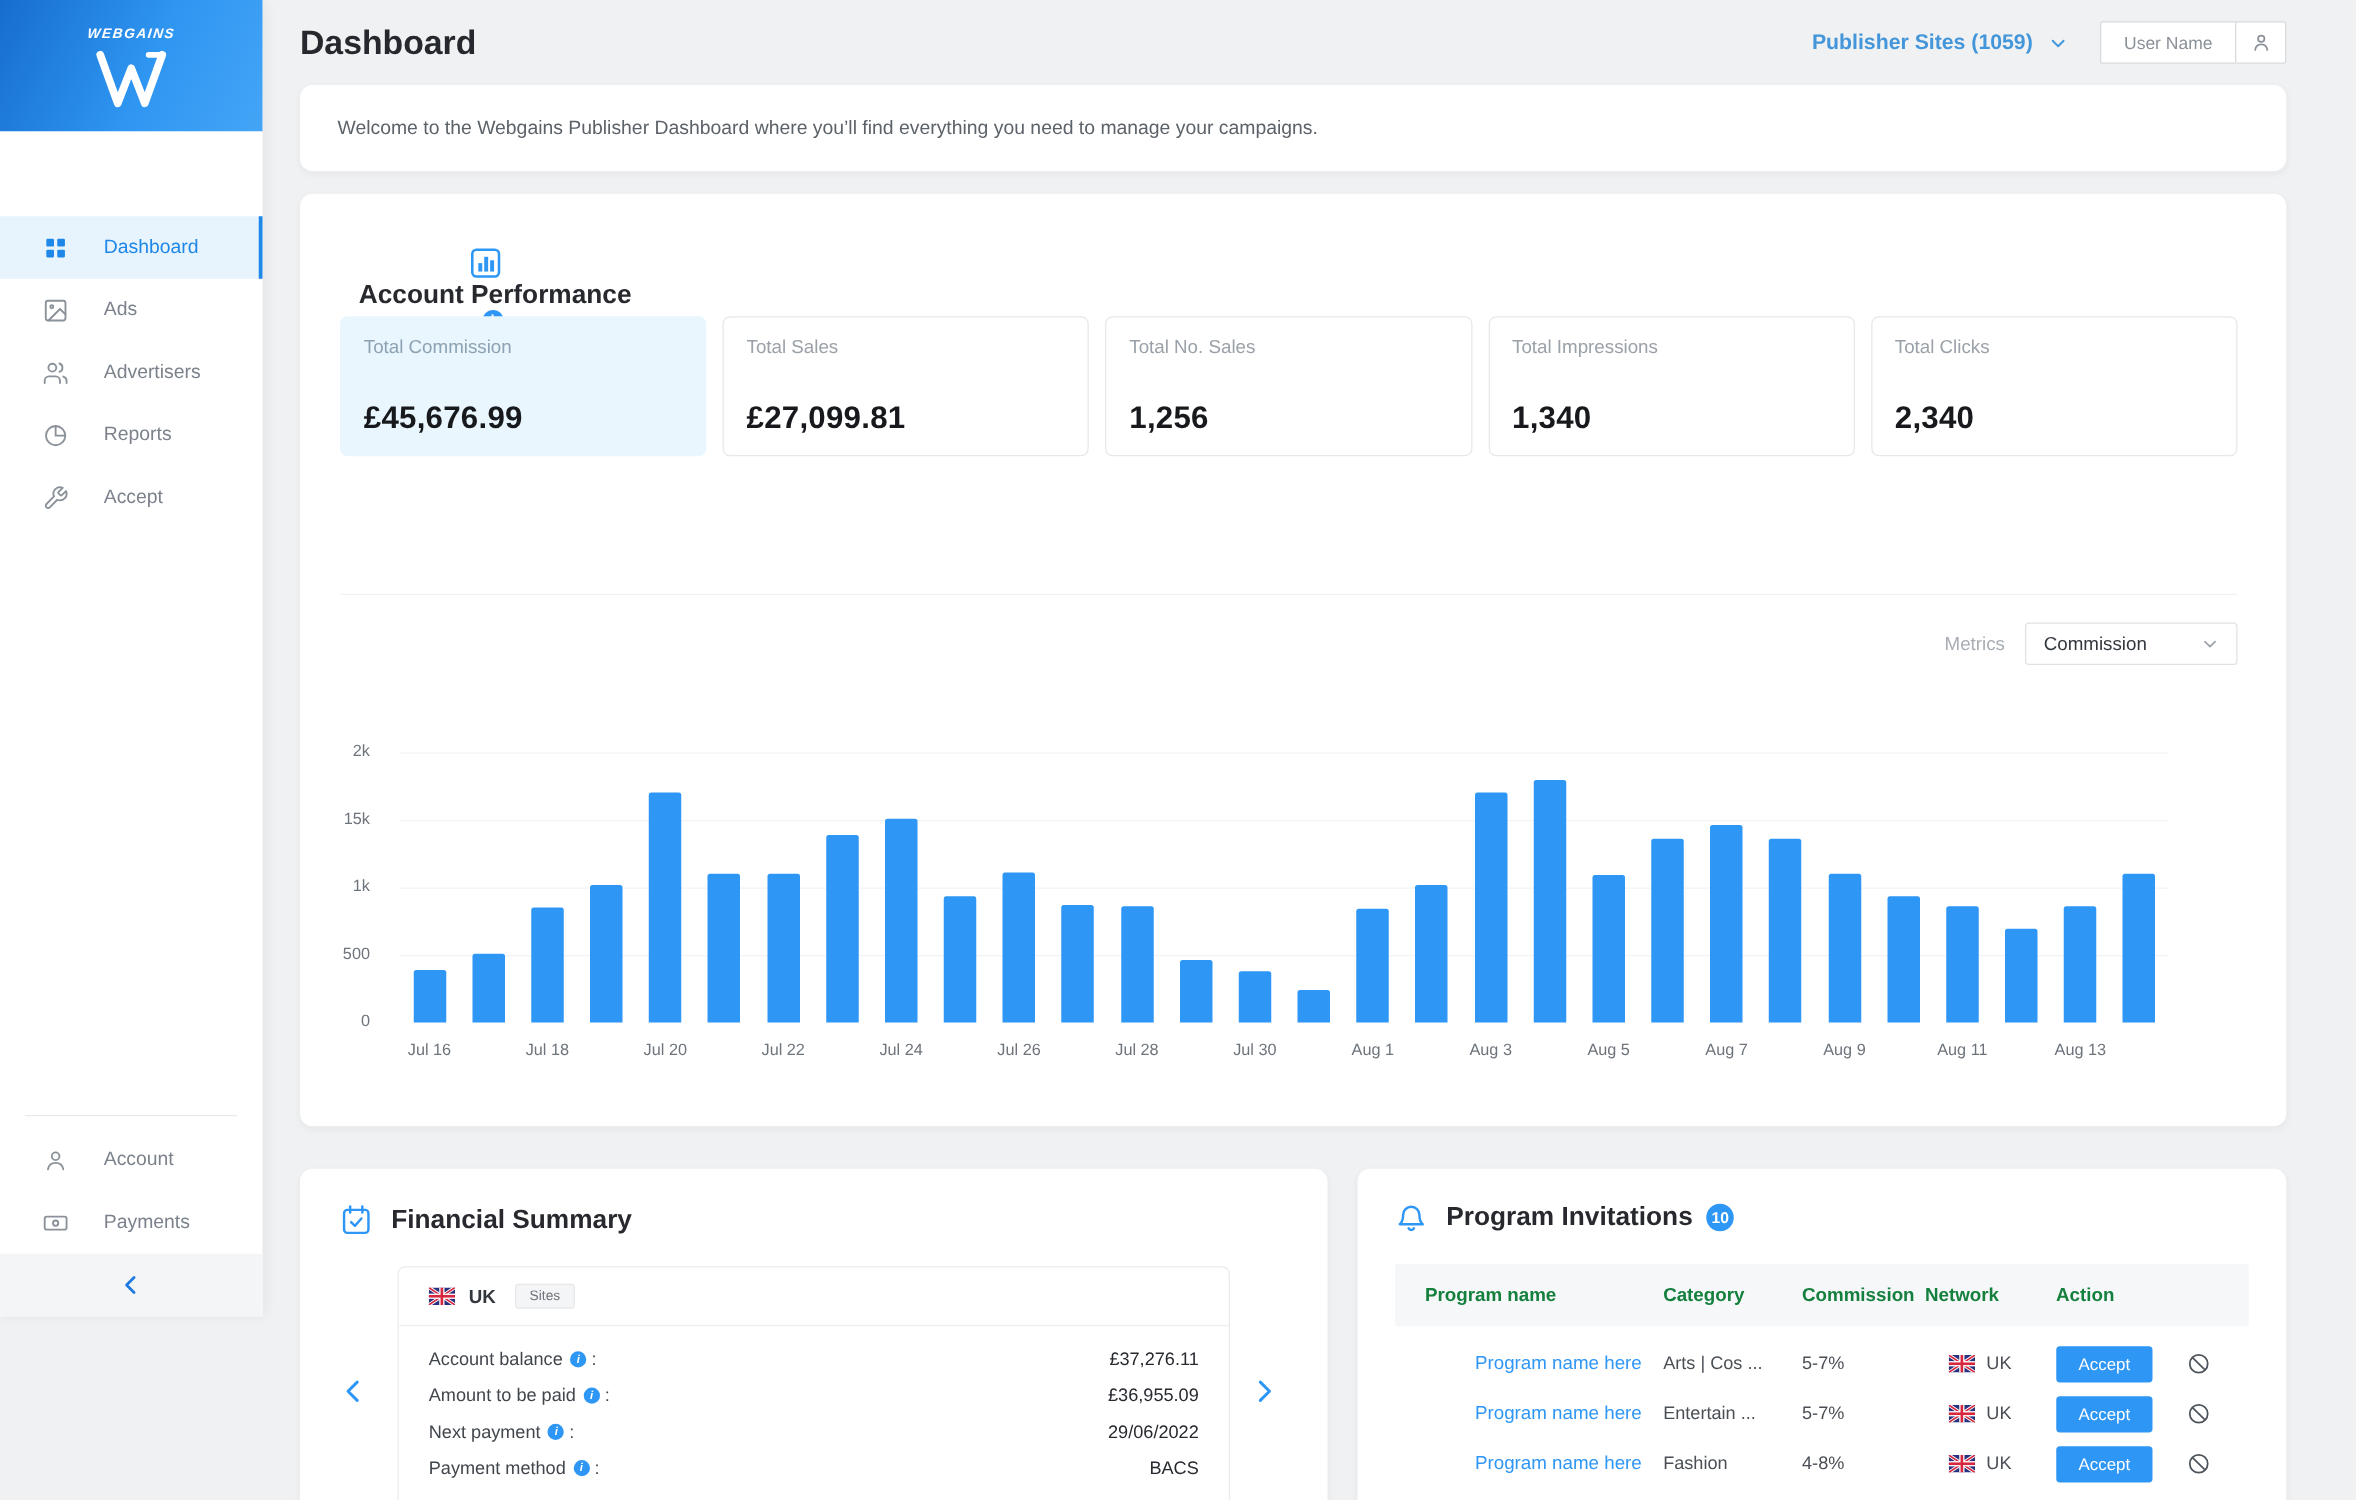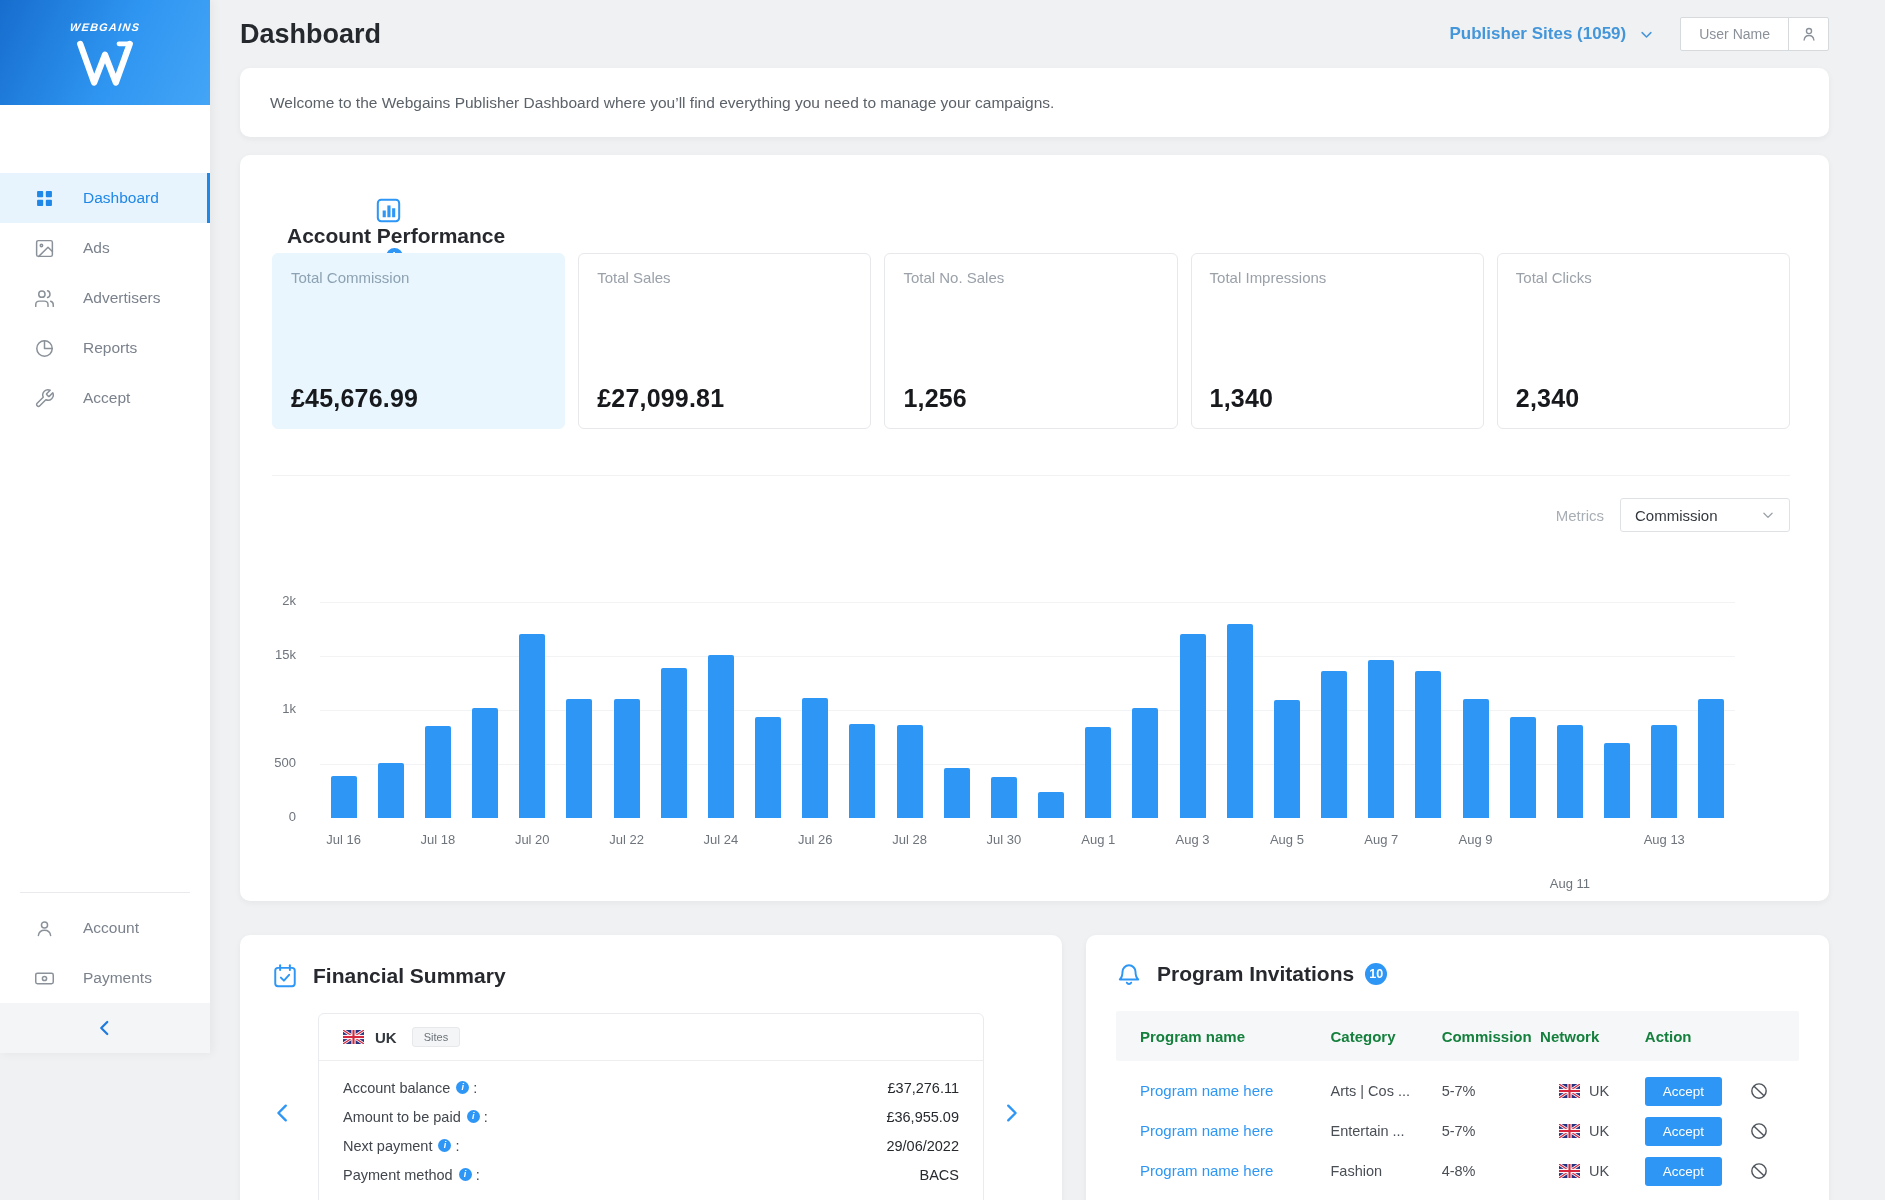--- a/index.html
+++ b/index.html
@@ -71,21 +71,21 @@
   
   .ap-panel { position:relative; height:746px; }
   .panel-head { display:flex; align-items:center;flex-direction:column; }
   .ap-head { position:absolute; top:42px; left:32px; }
   .panel-title { font-size:21px; font-weight:bold; color:#27292e; margin-left:15px; }
   .info-badge {
     width:17px; height:17px; border-radius:50%; background:#2e96f5; color:#fff;
     font-size:11px; font-weight:bold; text-align:center; line-height:17px; margin-left:11px;
     cursor:pointer;
   }
-  .stats-row { position:absolute; top:98px; left:32px; right:39px; height:176px; display:flex; gap:13px;justify-content:center; }
+  .stats-row { position:absolute; top:98px; left:32px; right:39px; height:112px; display:flex; gap:13px;justify-content:center; }
   .stat-card {
     flex:1; border:1px solid #e6e8eb; border-radius:6px; padding:15px 18px;
     display:flex; flex-direction:column; justify-content:space-between; cursor:pointer; background:#fff;
   }
   .stat-card.highlight { background:#e9f6fe; border-color:#e9f6fe; }
   .stat-label { font-size:15px; color:#9aa1a9; }
   .stat-card.highlight .stat-label { color:#8da2b2; }
   .stat-value { font-size:25px; font-weight:bold; color:#17191c; letter-spacing:.2px; }
   .ap-divider { position:absolute; top:320px; left:32px; right:39px; height:1px; background:#f1f2f4; }
   .metrics-row { position:absolute; top:343px; right:39px; display:flex; align-items:center; }
@@ -134,21 +134,21 @@
   .pi-table { }
   .pi-thead { display:flex; align-items:center; background:#f6f7f9; height:50px; padding:0 24px; border-radius:2px; }
   .pi-th { font-size:15px; font-weight:700; color:#15803d; }
   .pi-row { display:flex; align-items:center; height:40px; padding:0 24px; }
   .pi-row:first-child { margin-top:10px; }
   .c-name { width:30%; }
   .c-cat  { width:17.5%; }
   .c-com  { width:15.5%; }
   .c-net  { width:16.5%; }
   .c-act  { flex:1; }
-  .pi-name { color:#2e96f5; font-size:15px; text-decoration:none; cursor:pointer; }
+  .pi-name { color:#2e96f5; font-size:15px; text-decoration:none; cursor:pointer;margin-left:40px; }
   .pi-cell { font-size:14.5px; color:#4a4f56; }
   .pi-net { display:flex; align-items:center; padding-left:10px; }
   .pi-net span { margin-left:9px; }
   .pi-act { display:flex; align-items:center; justify-content:space-between; padding-right:6px; }
   .accept-btn {
     background:#2e96f5; color:#fff; border:none; border-radius:3px; font-size:13.5px;
     font-family:inherit; padding:7px 18px; cursor:pointer;
   }
   .block-icon { cursor:pointer; }
 </style>
@@ -365,21 +365,21 @@
         <div class="xlabel" style="left: 306.583px;">Jul 22</div>
         <div class="xlabel" style="left: 400.917px;">Jul 24</div>
         <div class="xlabel" style="left: 495.25px;">Jul 26</div>
         <div class="xlabel" style="left: 589.583px;">Jul 28</div>
         <div class="xlabel" style="left: 683.917px;">Jul 30</div>
         <div class="xlabel" style="left: 778.25px;">Aug 1</div>
         <div class="xlabel" style="left: 872.583px;">Aug 3</div>
         <div class="xlabel" style="left: 966.917px;">Aug 5</div>
         <div class="xlabel" style="left: 1061.25px;">Aug 7</div>
         <div class="xlabel" style="left: 1155.58px;">Aug 9</div>
-        <div class="xlabel" style="left: 1249.92px; margin-top: 44px;">Aug 11</div>
+        <div class="xlabel" style="left: 1249.92px;">Aug 11</div>
         <div class="xlabel" style="left: 1344.25px;">Aug 13</div>
       </div>
   </section>
 
   <div class="bottom-row">
 
     <section class="panel fs-panel">
       <div class="fs-head">
         <svg width="26" height="26" viewBox="0 0 24 24" fill="none" stroke="#2e96f5" stroke-width="1.8" stroke-linecap="round" stroke-linejoin="round">
             <rect x="3" y="4.5" width="18" height="17" rx="2.5"></rect>

